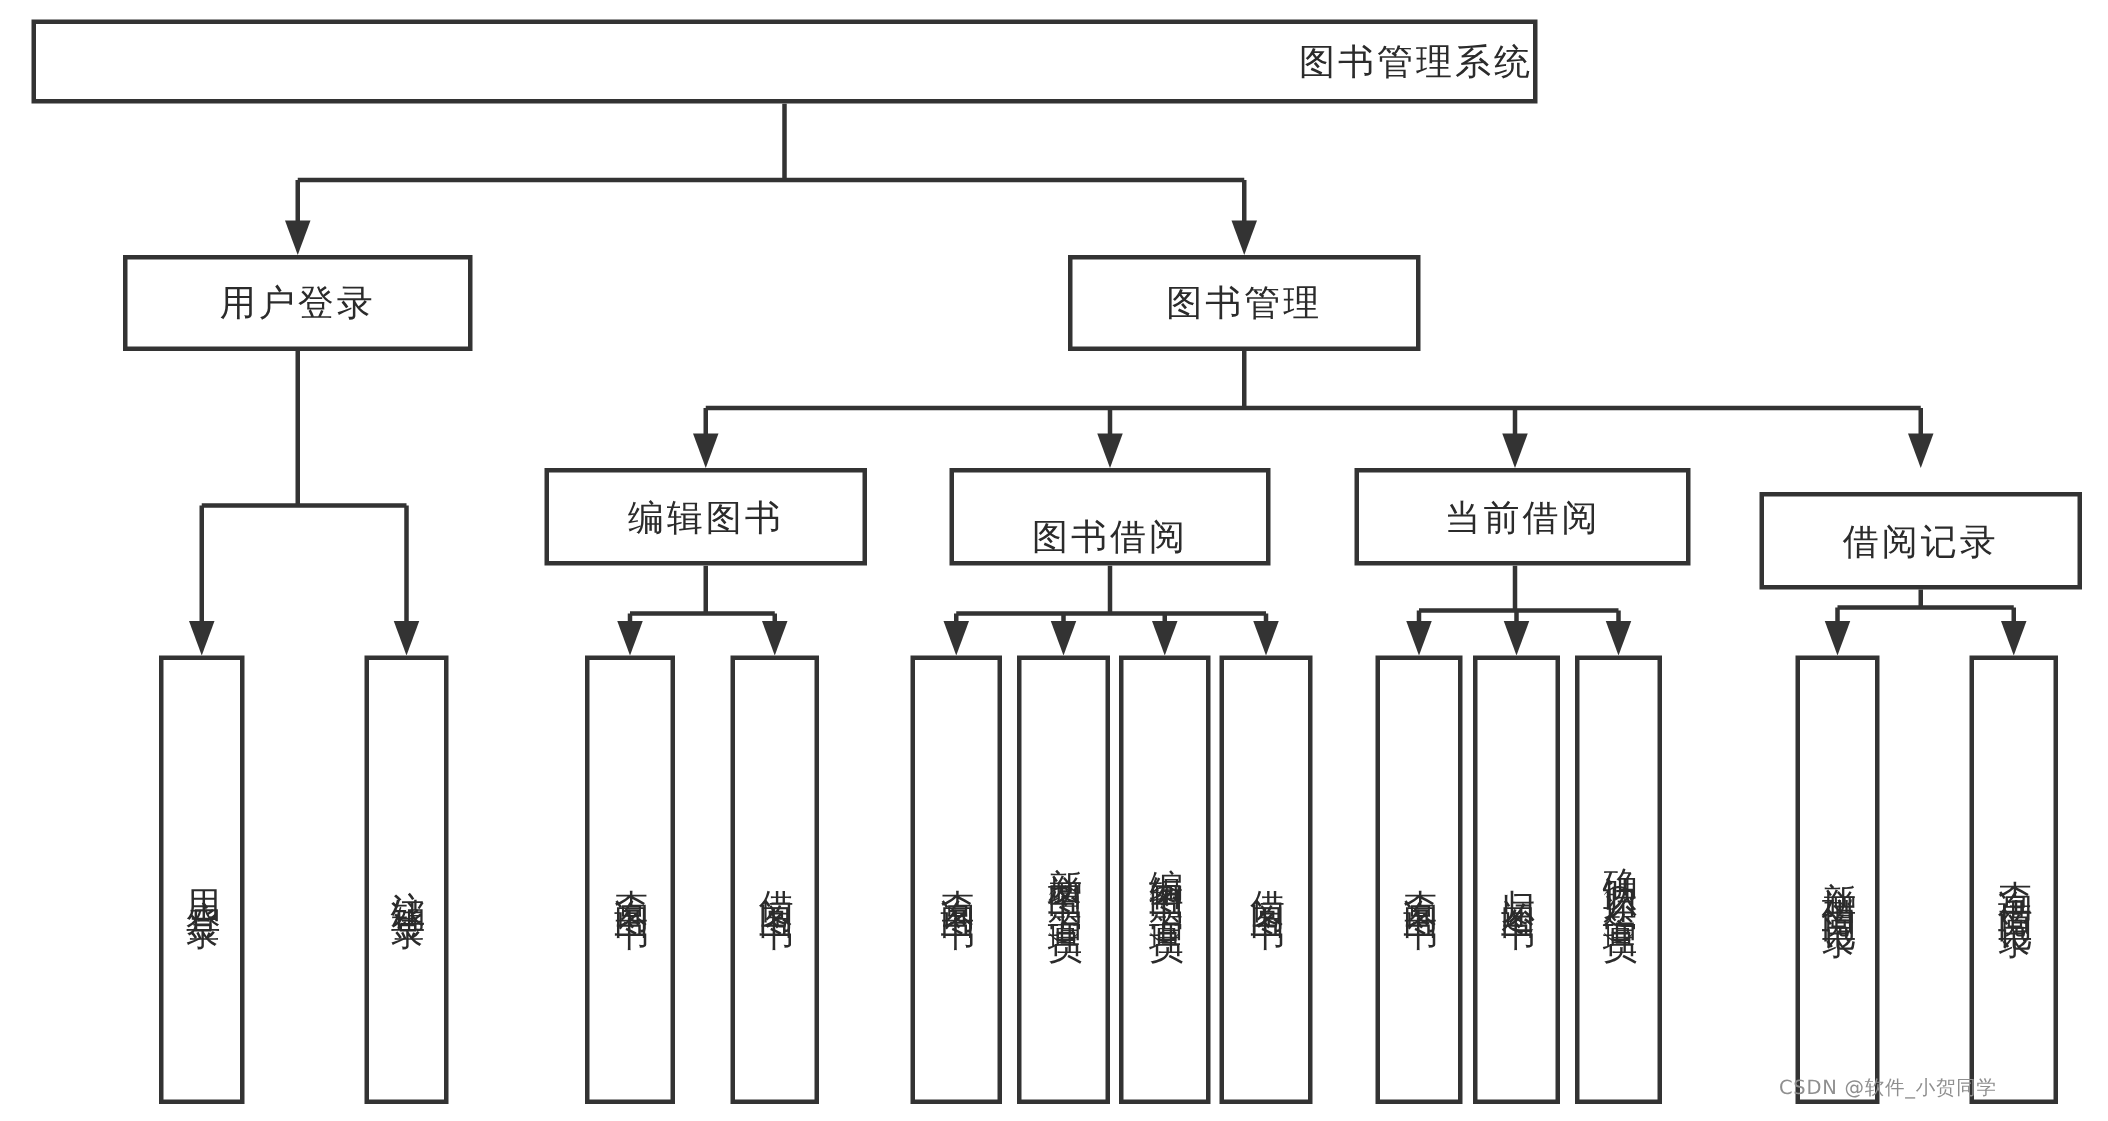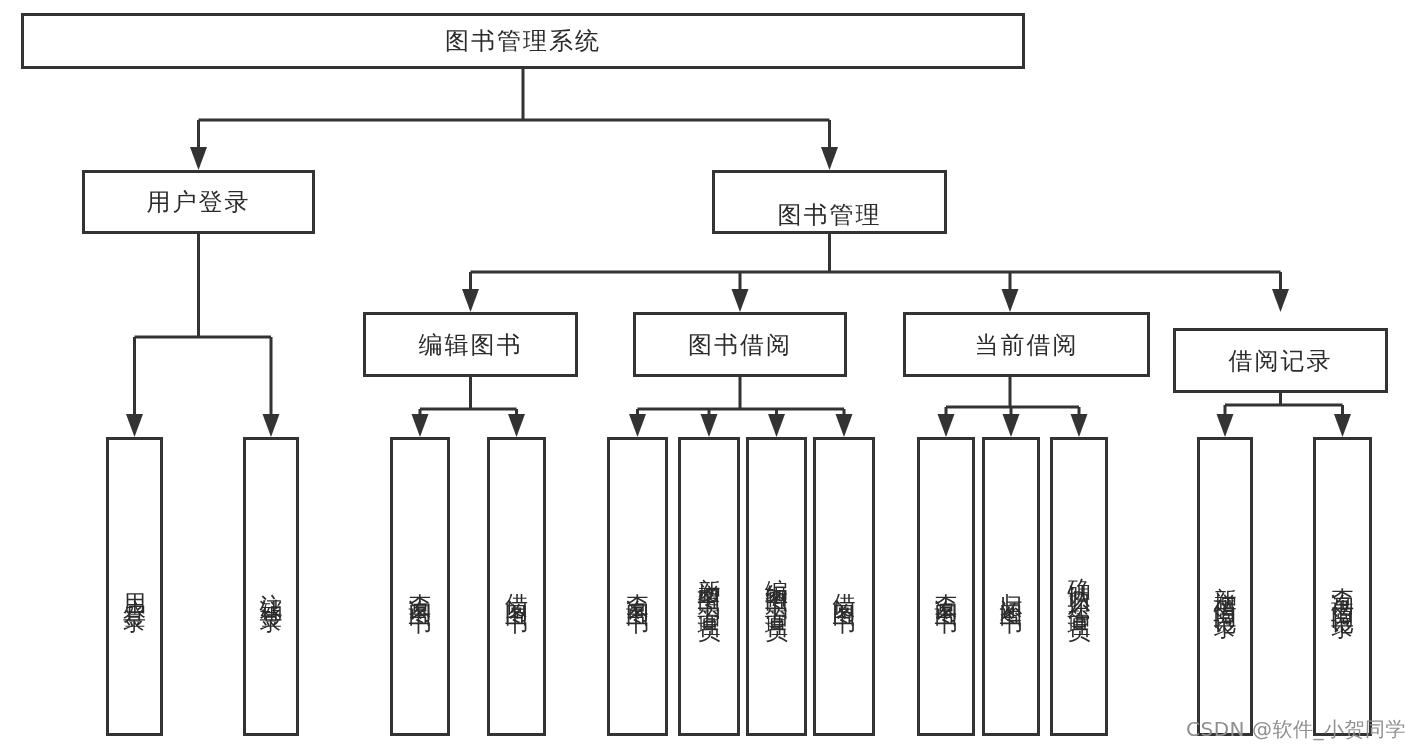--- a/index.html
+++ b/index.html
@@ -29,21 +29,21 @@
     writing-mode: vertical-rl;
     text-orientation: mixed;
     font-size: 23px;
     letter-spacing: 6px;
     line-height: 1;
   }
   .watermark {
     position: absolute;
     left: 1186px;
     top: 716px;
-    font-size: 20px;
+    font-size: 13px;
     letter-spacing: 0.5px;
     white-space: nowrap;
     color: var(--wm, #8f8f8f);
     z-index: 9;
   }
 </style>
 </head>
 <body>
 
 <div class="canvas">
@@ -78,38 +78,38 @@
     <polygon points="700.5,414 717.5,414 709,437"></polygon>
     <polygon points="768,414 785,414 776.5,437"></polygon>
     <polygon points="835.5,414 852.5,414 844,437"></polygon>
     <polygon points="937.5,414 954.5,414 946,437"></polygon>
     <polygon points="1002.5,414 1019.5,414 1011,437"></polygon>
     <polygon points="1070.5,414 1087.5,414 1079,437"></polygon>
     <polygon points="1216.5,414 1233.5,414 1225,437"></polygon>
     <polygon points="1334,414 1351,414 1342.5,437"></polygon>
   </svg>
 
-  <div class="box hbox" style="left:21px;top:13px;width:1004px;height:56px;">
+  <div class="box hbox" style="left:21px;top:13px;width:1004px;height:56px;justify-content:flex-end;">
     <span>图书管理系统</span>
   </div>
 
   <div class="box hbox" style="left:82px;top:170px;width:233px;height:64px;">
     <span>用户登录</span>
   </div>
-  <div class="box hbox" style="left:712px;top:170px;width:235px;height:64px;align-items:flex-end;">
+  <div class="box hbox" style="left:712px;top:170px;width:235px;height:64px;">
     <span>图书管理</span>
   </div>
 
   <div class="box hbox" style="left:363px;top:312px;width:215px;height:65px;">
     <span>编辑图书</span>
   </div>
-  <div class="box hbox" style="left:633px;top:312px;width:214px;height:65px;">
+  <div class="box hbox" style="left:633px;top:312px;width:214px;height:65px;align-items:flex-end;">
     <span>图书借阅</span>
   </div>
-  <div class="box hbox" style="left:903px;top:312px;width:247px;height:65px;">
+  <div class="box hbox" style="left:903px;top:312px;width:224px;height:65px;">
     <span>当前借阅</span>
   </div>
   <div class="box hbox" style="left:1173px;top:328px;width:215px;height:65px;">
     <span>借阅记录</span>
   </div>
 
   <div class="box vbox" style="left:106px;top:437px;width:57px;height:299px;">
     <span>用户登录</span>
   </div>
   <div class="box vbox" style="left:243px;top:437px;width:56px;height:299px;">

